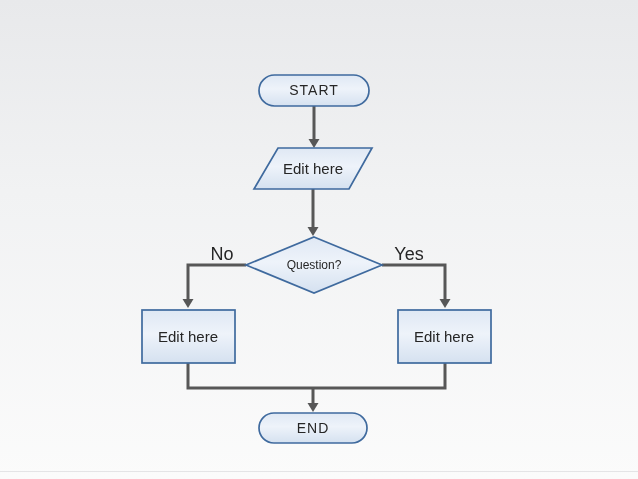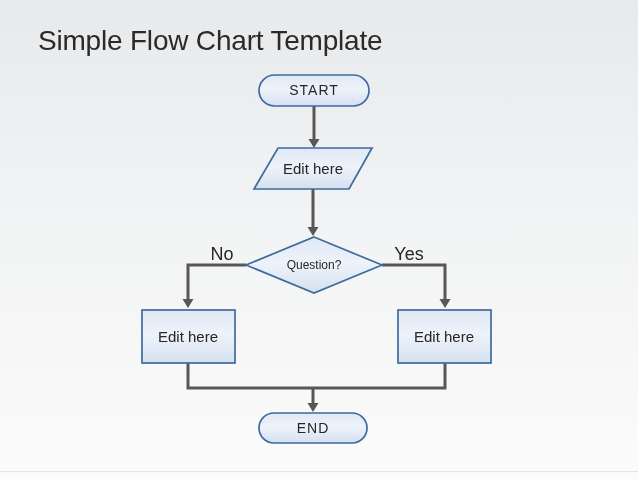--- a/index.html
+++ b/index.html
@@ -61,21 +61,20 @@
     position: absolute;
     left: 0; right: 0; top: 471px; height: 1px;
     background: #e4e4e6;
   }
 </style>
 </head>
 <body>
 
 <div class="slide">
 
-  <h1 class="slide-title">Simple Flow Chart Template</h1>
 
   <svg class="canvas" width="638" height="479" viewBox="0 0 638 479">
     <defs>
       <linearGradient id="nodeGrad" x1="0" y1="0" x2="0" y2="1">
         <stop offset="0" class="g-top"></stop>
         <stop offset="0.45" class="g-mid"></stop>
         <stop offset="1" class="g-bottom"></stop>
       </linearGradient>
     </defs>
 

